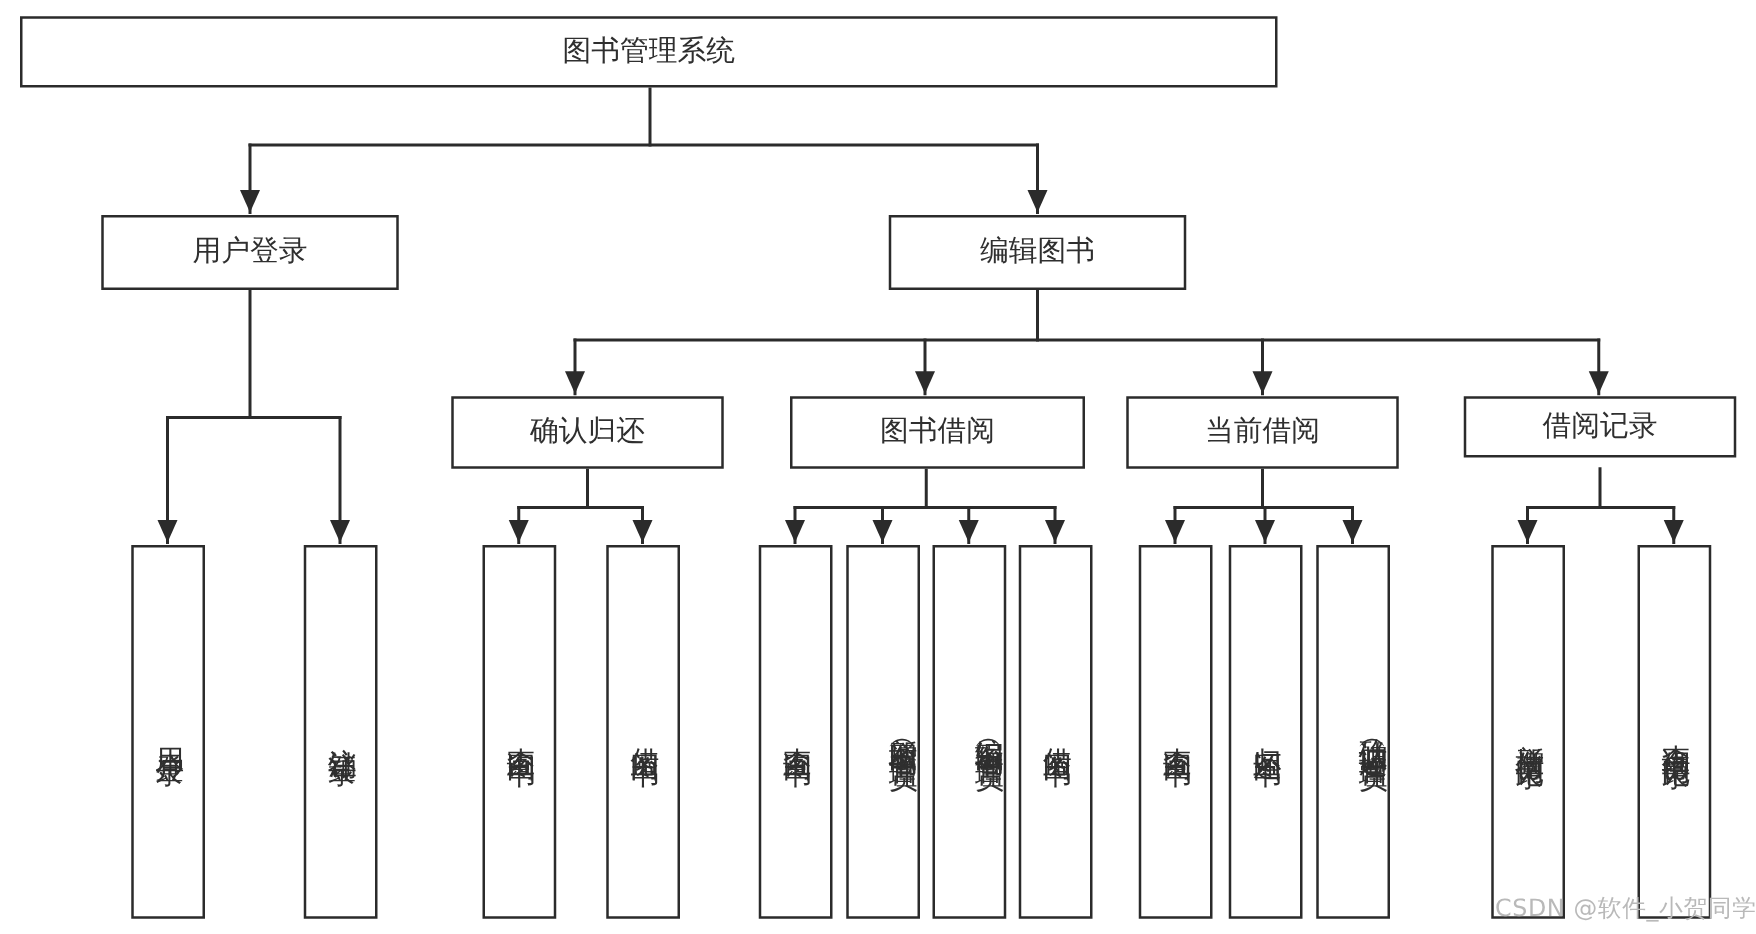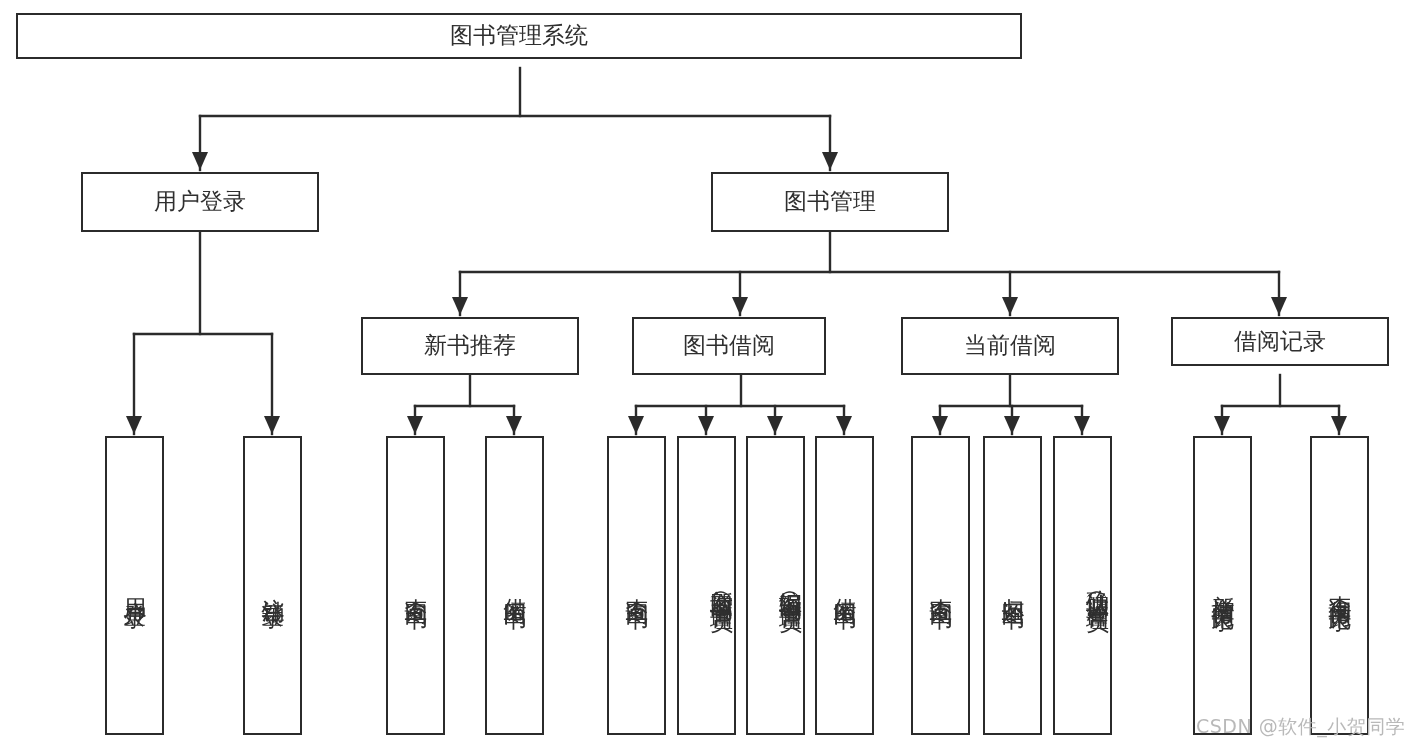--- a/index.html
+++ b/index.html
@@ -134,33 +134,33 @@
         <line x1="1280" y1="375" x2="1280" y2="406" stroke="#2b2b2b" stroke-width="2.4" stroke-linecap="square"></line>
         <line x1="1222" y1="406" x2="1339" y2="406" stroke="#2b2b2b" stroke-width="2.4" stroke-linecap="square"></line>
         <line x1="1222" y1="406" x2="1222" y2="434" stroke="#2b2b2b" stroke-width="2.4" stroke-linecap="square"></line>
         <polygon points="1214,416 1230,416 1222,434" fill="#2b2b2b"></polygon>
         <line x1="1339" y1="406" x2="1339" y2="434" stroke="#2b2b2b" stroke-width="2.4" stroke-linecap="square"></line>
         <polygon points="1331,416 1347,416 1339,434" fill="#2b2b2b"></polygon>
       </g>
     </svg>
 
   <div id="nodes-layer">
-      <div class="node h root" style="left: 16px; top: 13px; width: 1006px; height: 46px; border-color: rgb(43, 43, 43); color: rgb(47, 47, 47);">
+      <div class="node h root" style="left: 16px; top: 13px; width: 1006px; height: 57px; border-color: rgb(43, 43, 43); color: rgb(47, 47, 47);">
         <span class="vtext">图书管理系统</span>
       </div>
       <div class="node h" style="left: 81px; top: 172px; width: 238px; height: 60px; border-color: rgb(43, 43, 43); color: rgb(47, 47, 47);">
         <span class="vtext">用户登录</span>
       </div>
       <div class="node h" style="left: 711px; top: 172px; width: 238px; height: 60px; border-color: rgb(43, 43, 43); color: rgb(47, 47, 47);">
-        <span class="vtext">图书管理</span>
+        <span class="vtext">编辑图书</span>
       </div>
       <div class="node h" style="left: 361px; top: 317px; width: 218px; height: 58px; border-color: rgb(43, 43, 43); color: rgb(47, 47, 47);">
-        <span class="vtext">新书推荐</span>
-      </div>
-      <div class="node h" style="left: 632px; top: 317px; width: 194px; height: 58px; border-color: rgb(43, 43, 43); color: rgb(47, 47, 47);">
+        <span class="vtext">确认归还</span>
+      </div>
+      <div class="node h" style="left: 632px; top: 317px; width: 236px; height: 58px; border-color: rgb(43, 43, 43); color: rgb(47, 47, 47);">
         <span class="vtext">图书借阅</span>
       </div>
       <div class="node h" style="left: 901px; top: 317px; width: 218px; height: 58px; border-color: rgb(43, 43, 43); color: rgb(47, 47, 47); justify-content: center;">
         <span class="vtext">当前借阅</span>
       </div>
       <div class="node h" style="left: 1171px; top: 317px; width: 218px; height: 49px; border-color: rgb(43, 43, 43); color: rgb(47, 47, 47);">
         <span class="vtext">借阅记录</span>
       </div>
       <div class="node v" style="left: 105px; top: 436px; width: 59px; height: 299px; border-color: rgb(43, 43, 43); color: rgb(47, 47, 47);">
         <span class="vtext">用户登录</span>

